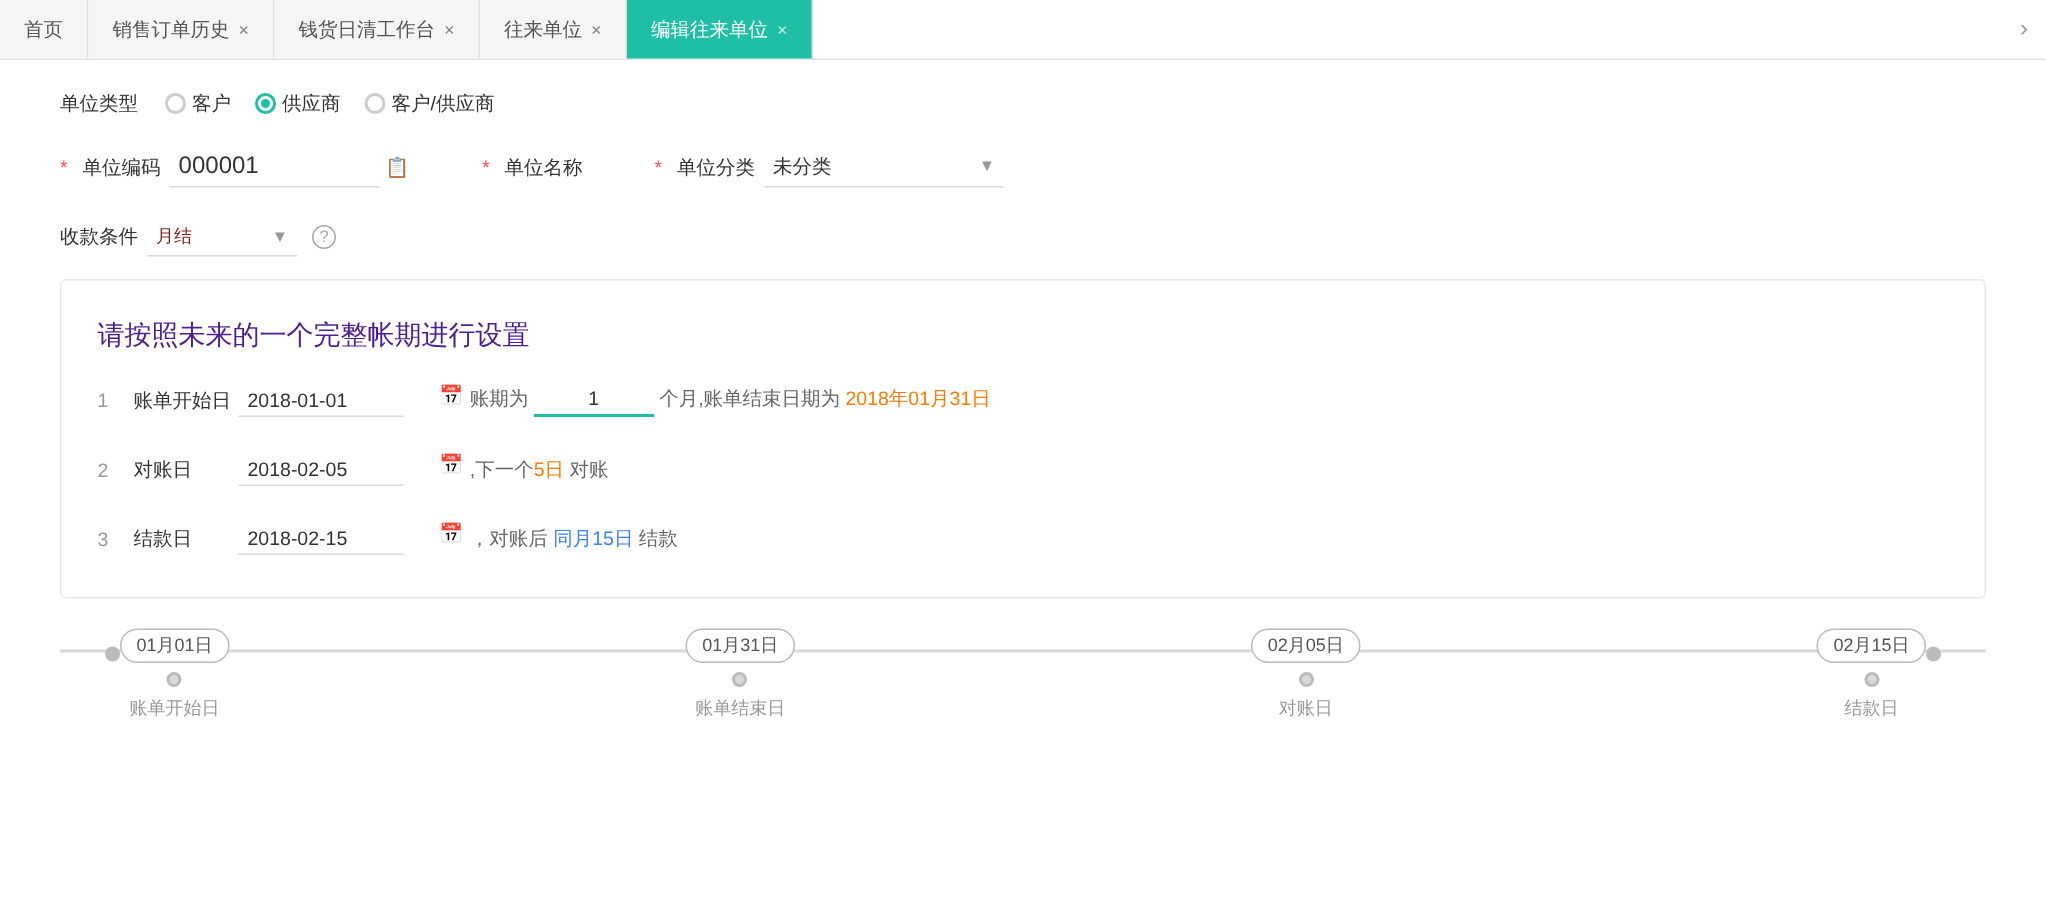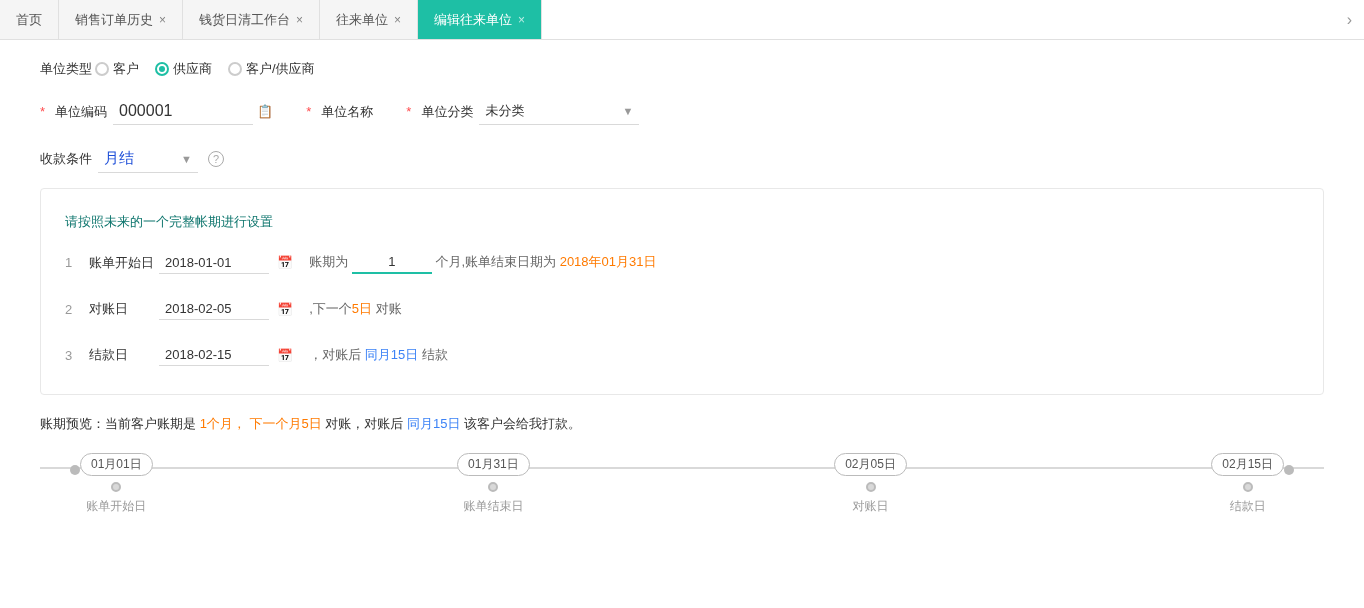--- a/index.html
+++ b/index.html
@@ -48,21 +48,21 @@
     .main-content {
       padding: 20px 40px;
       background: #fff;
       min-height: calc(100vh - 40px);
     }
 
     
     .form-row {
       display: flex;
       margin-bottom: 20px;
-      gap: 3px;
+      gap: 18px;
     }
     .form-label {
       color: #333;
       white-space: nowrap;
     }
     .required-star {
       color: #ff4d4f;
       margin-right: 4px;
     }
 
@@ -130,39 +130,39 @@
     .select-wrap {
       display: flex;
       align-items: center;
       border-bottom: 1px solid #d9d9d9;
       min-width: 120px;
       padding: 4px 6px;
       cursor: pointer;
       gap: 4px;
     }
     .select-value {
-      color: #1d4ed8;
-      font-size: 15px;
+      color: #7f1d1d;
+      font-size: 12px;
     }
     .chevron-icon {
       color: #999;
       font-size: 11px;
       margin-left: auto;
     }
 
     
     .section-box {
       border: 1px solid #e8e8e8;
       border-radius: 4px;
       padding: 24px 24px 20px;
       margin-top: 10px;
     }
     .section-title {
-      font-size: 13px;
-      color: #0f766e;
+      font-size: 18px;
+      color: #4c1d95;
       margin-bottom: 20px;
     }
 
     
     .setting-row {
       display: flex;
       align-items: center;
       margin-bottom: 24px;
       gap: 0;
     }
@@ -170,35 +170,35 @@
       width: 24px;
       color: #999;
       font-size: 13px;
     }
     .row-field-label {
       width: 70px;
       color: #333;
     }
     .date-input-wrap {
       display: flex;
-      align-items: center;
-      gap: 4px;
+      align-items: flex-start;
+      gap: 20px;
     }
     .date-input {
       border: none;
       border-bottom: 1px solid #d9d9d9;
       padding: 3px 6px;
       font-size: 13px;
       color: #333;
       width: 110px;
       outline: none;
       background: transparent;
     }
     .row-desc {
-      margin-left: 16px;
+      margin-left: 4px;
       color: #666;
       font-size: 13px;
     }
     .highlight-orange {
       color: #ff7a00;
     }
     .highlight-green {
       color: #3b82f6;
     }
     .period-input {
@@ -393,28 +393,20 @@
         <input class="date-input" type="text" value="2018-02-15" style="">
         <span class="calendar-icon">📅</span>
       </div>
       <span class="row-desc">
         ，对账后 <span class="highlight-green">同月15日</span> 结款
       </span>
     </div>
   </div>
 
   <div style="margin-top:20px;">
-    <div class="preview-text">
-      <span>账期预览：当前客户账期是</span>
-      <span class="highlight-orange">1个月，</span>
-      <span class="highlight-orange">下一个月5日</span>
-      <span>对账，对账后</span>
-      <span class="highlight-green">同月15日</span>
-      <span>该客户会给我打款。</span>
-    </div>
 
     <div style="position:relative; padding: 0 40px; margin-top: 10px;">
       <div class="timeline-line"></div>
       <div style="display:flex; justify-content:space-between; align-items:flex-start; position:relative; z-index:1;">
 
         <div style="position:absolute; left:-10px; top:12px; width:10px; height:10px; border-radius:50%; background:#bbb; z-index:2;"></div>
 
         <div class="timeline-item">
           <div class="timeline-badge">01月01日</div>
           <div class="timeline-dot"></div>

